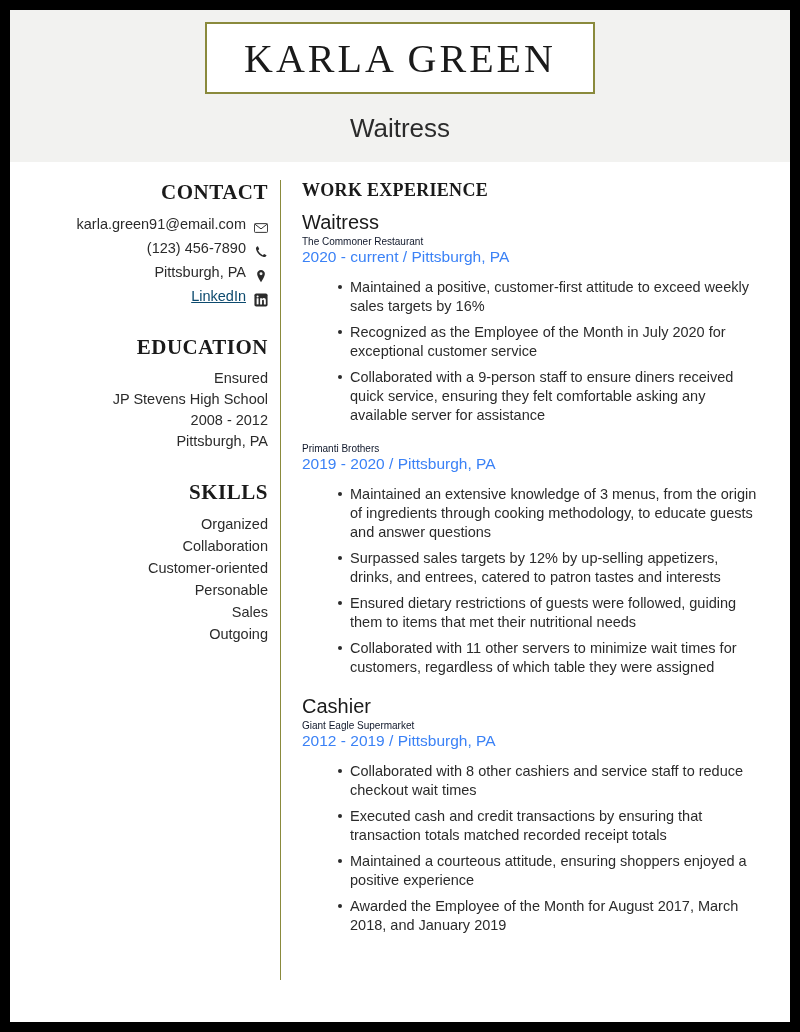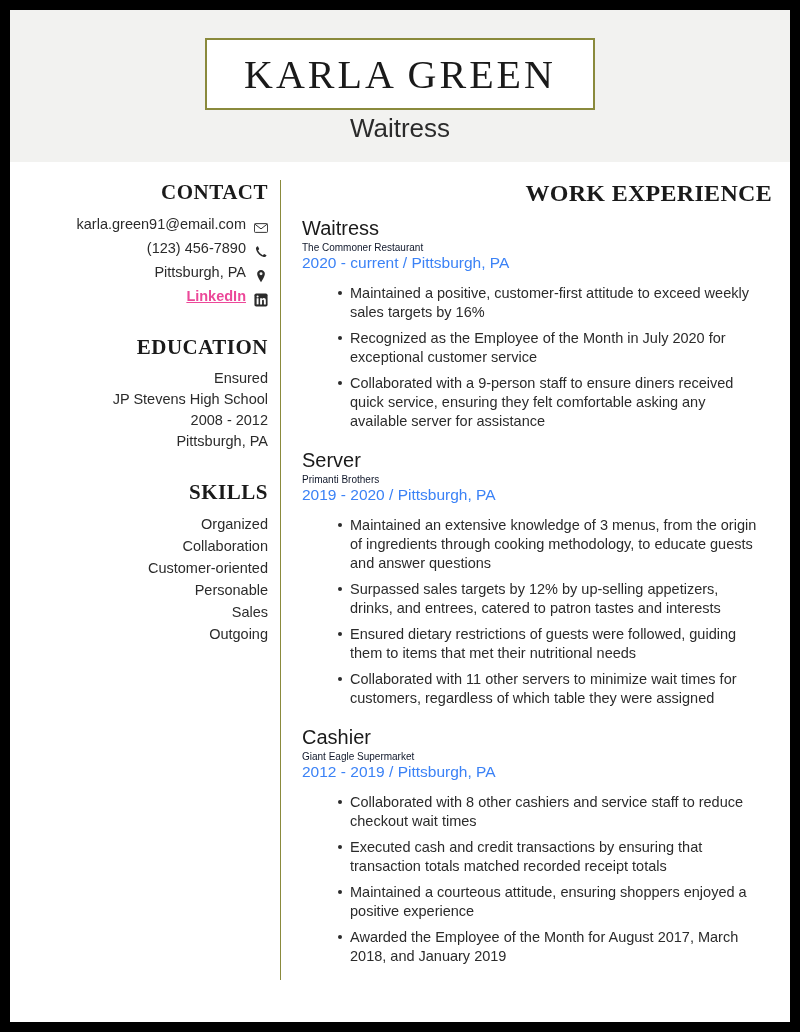--- a/index.html
+++ b/index.html
@@ -27,21 +27,21 @@
     position: absolute;
     left: 0;
     top: 0;
     width: 780px;
     height: 152px;
     background: #f2f2f0;
   }
   .name-box {
     position: absolute;
     left: 195px;
-    top: 28px;
+    top: 12px;
     width: 390px;
     height: 72px;
     border: 2px solid #8a8a3c;
     background: #ffffff;
     box-sizing: border-box;
     display: flex;
     align-items: center;
     justify-content: center;
   }
   .name-text {
@@ -107,48 +107,46 @@
     display: flex;
     align-items: flex-end;
     justify-content: flex-end;
     font-size: 14.5px;
     color: #2b2b2b;
     line-height: 22px;
     margin-bottom: 2px;
   }
   .contact-text { margin-right: 8px; }
   .contact-text a {
-    color: #ec4899;
+    color: #0c4a6e;
     text-decoration: underline;
-    font-weight: bold;
   }
   .ic {
     width: 14px;
     height: 14px;
     display: inline-block;
     flex: 0 0 14px;
     position: relative;
   }
   .ic svg { display: block; }
   .side-line {
     font-size: 14.5px;
     color: #2b2b2b;
     line-height: 21px;
   }
   .skills .side-line { line-height: 22px; }
 
   
   .main-heading {
     font-family: "Liberation Serif", serif;
-    font-size: 24px;
+    font-size: 18px;
     font-weight: bold;
     letter-spacing: 0.3px;
     color: #1a1a1a;
     margin: 0 0 10px 0;
-    text-align: right;
   }
   .job-block { margin-bottom: 18px; }
   .job-role {
     font-size: 20px;
     color: #1a1a1a;
     margin: 0 0 2px 0;
     font-weight: normal;
   }
   .job-company {
     font-size: 10px;
@@ -271,21 +269,20 @@
         <div class="job-company">The Commoner Restaurant</div>
         <div class="job-meta">2020 - current  /  Pittsburgh, PA</div>
         <ul class="bullets">
           <li>Maintained a positive, customer-first attitude to exceed weekly sales targets by 16%</li>
           <li>Recognized as the Employee of the Month in July 2020 for exceptional customer service</li>
           <li>Collaborated with a 9-person staff to ensure diners received quick service, ensuring they felt comfortable asking any available server for assistance</li>
         </ul>
       </div>
 
       <div class="job-block">
-        <div class="job-role">Server</div>
         <div class="job-company">Primanti Brothers</div>
         <div class="job-meta">2019 - 2020  /  Pittsburgh, PA</div>
         <ul class="bullets">
           <li>Maintained an extensive knowledge of 3 menus, from the origin of ingredients through cooking methodology, to educate guests and answer questions</li>
           <li>Surpassed sales targets by 12% by up-selling appetizers, drinks, and entrees, catered to patron tastes and interests</li>
           <li>Ensured dietary restrictions of guests were followed, guiding them to items that met their nutritional needs</li>
           <li>Collaborated with 11 other servers to minimize wait times for customers, regardless of which table they were assigned</li>
         </ul>
       </div>
 

